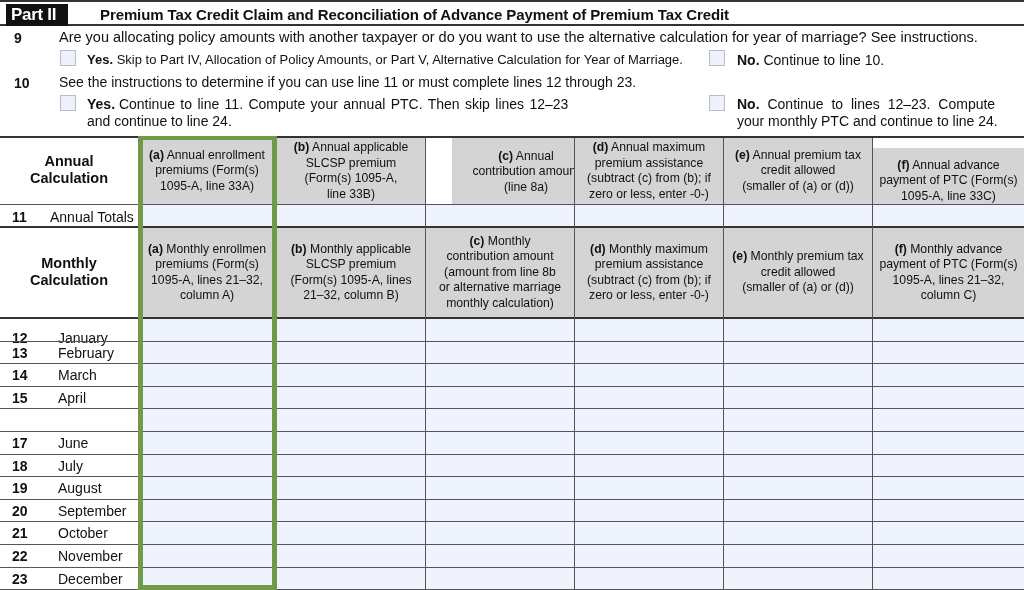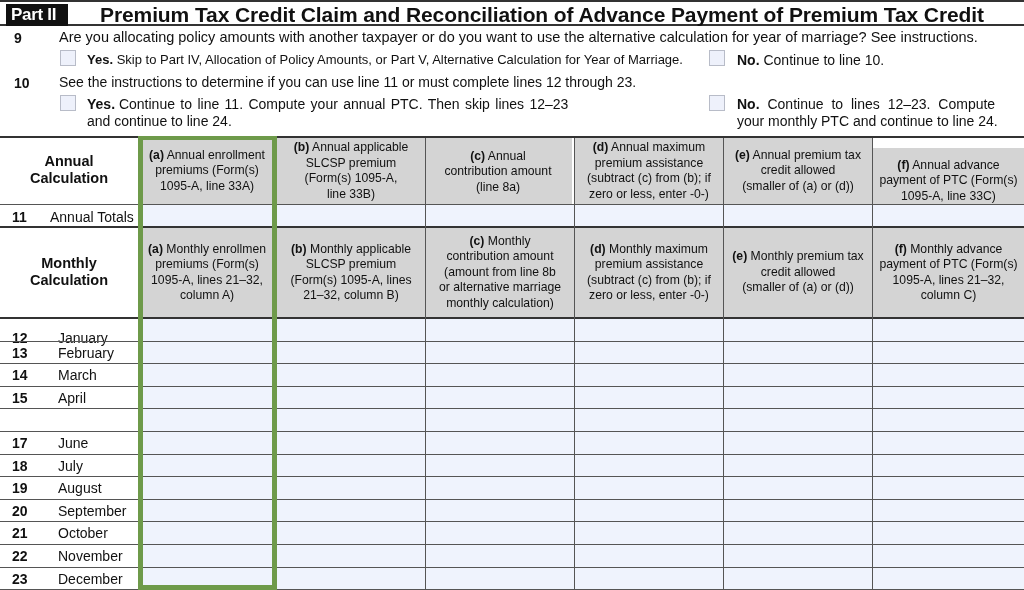--- a/index.html
+++ b/index.html
@@ -3,21 +3,21 @@
 <meta charset="utf-8">
 <style>
   * { box-sizing: border-box; margin: 0; padding: 0; }
   html, body { width: 1024px; height: 590px; background: #ffffff; overflow: hidden; }
   body { font-family: "Liberation Sans", sans-serif; color: #111; position: relative; }
 
   .top-rule { position: absolute; left: 0; top: 0; width: 1024px; height: 2px; background: #333; }
 
   .part-header { position: absolute; left: 0; top: 4px; width: 1024px; height: 22px; border-bottom: 2px solid #333; }
   .part-badge { position: absolute; left: 6px; top: 0; width: 62px; height: 22px; background: #111; color: #fff; font-weight: bold; font-size: 17px; line-height: 22px; padding-left: 5px; letter-spacing: -0.3px; }
-  .part-title { position: absolute; left: 100px; top: 0; font-weight: bold; font-size: 21px; line-height: 22px; letter-spacing: -0.1px; }
+  .part-title { position: absolute; left: 100px; top: 0; font-weight: bold; font-size: 15px; line-height: 22px; letter-spacing: -0.1px; }
 
   .line-num { position: absolute; font-weight: bold; font-size: 14px; }
   .q-text { position: absolute; font-size: 14.5px; white-space: nowrap; }
   .opt-text { position: absolute; font-size: 13px; white-space: nowrap; }
   .opt-text b { font-weight: bold; }
   .cb { position: absolute; width: 16px; height: 16px; border: 1px solid #b8bcc8; background: #eef1fb; }
   .justify-line { position: absolute; font-size: 14px; white-space: nowrap; }
 
   
   .grid { position: absolute; left: 0; top: 136px; width: 1024px; height: 454px; }
@@ -83,21 +83,21 @@
     <div>Annual</div>
     <div>Calculation</div>
   </div>
 
   <div class="hdr-cell" style="left:138px; top:2px; width:138px; height:66px;">
     <div><b>(a)</b> <span>Annual enrollment</span><br><span>premiums (Form(s)</span><br><span>1095-A, line 33A)</span></div>
   </div>
   <div class="hdr-cell" style="left:277px; top:2px; width:148px; height:66px;">
     <div><b>(b)</b> <span>Annual applicable</span><br><span>SLCSP premium</span><br><span>(Form(s) 1095-A,</span><br><span>line 33B)</span></div>
   </div>
-  <div class="hdr-cell" style="left:424px; top:2px; width:148px; height:68px;">
+  <div class="hdr-cell" style="left:452px; top:2px; width:148px; height:68px;">
     <div><b>(c)</b> <span>Annual</span><br><span>contribution amount</span><br><span>(line 8a)</span></div>
   </div>
   <div class="hdr-cell" style="left:575px; top:2px; width:148px; height:66px;">
     <div><b>(d)</b> <span>Annual maximum</span><br><span>premium assistance</span><br><span>(subtract (c) from (b); if</span><br><span>zero or less, enter -0-)</span></div>
   </div>
   <div class="hdr-cell" style="left:724px; top:2px; width:148px; height:66px;">
     <div><b>(e)</b> <span>Annual premium tax</span><br><span>credit allowed</span><br><span>(smaller of (a) or (d))</span></div>
   </div>
   <div class="hdr-cell" style="left:873px; top:12px; width:151px; height:66px;">
     <div><b>(f)</b> <span>Annual advance</span><br><span>payment of PTC (Form(s)</span><br><span>1095-A, line 33C)</span></div>

